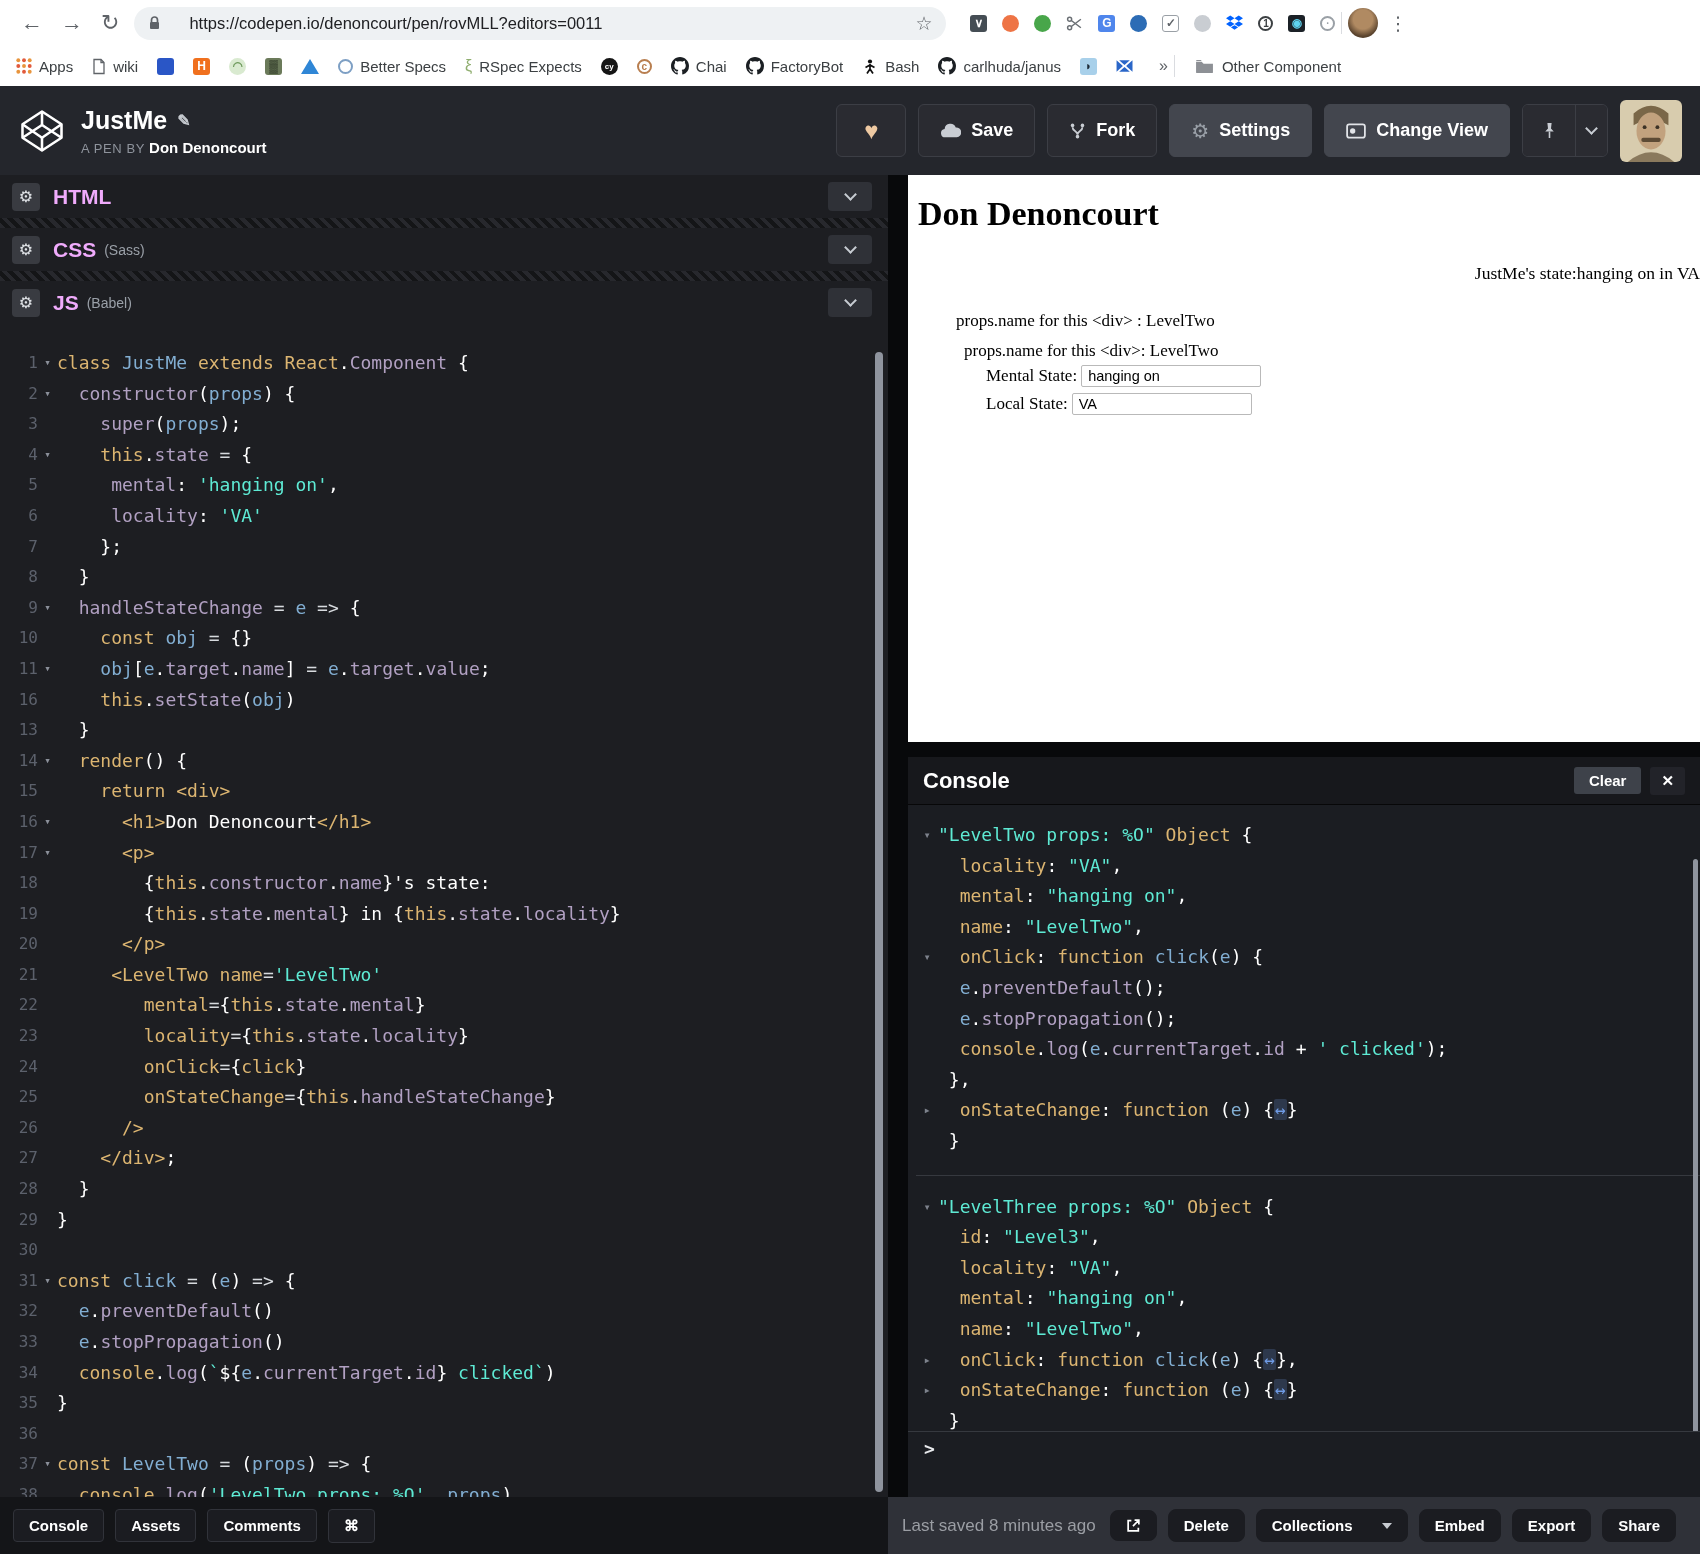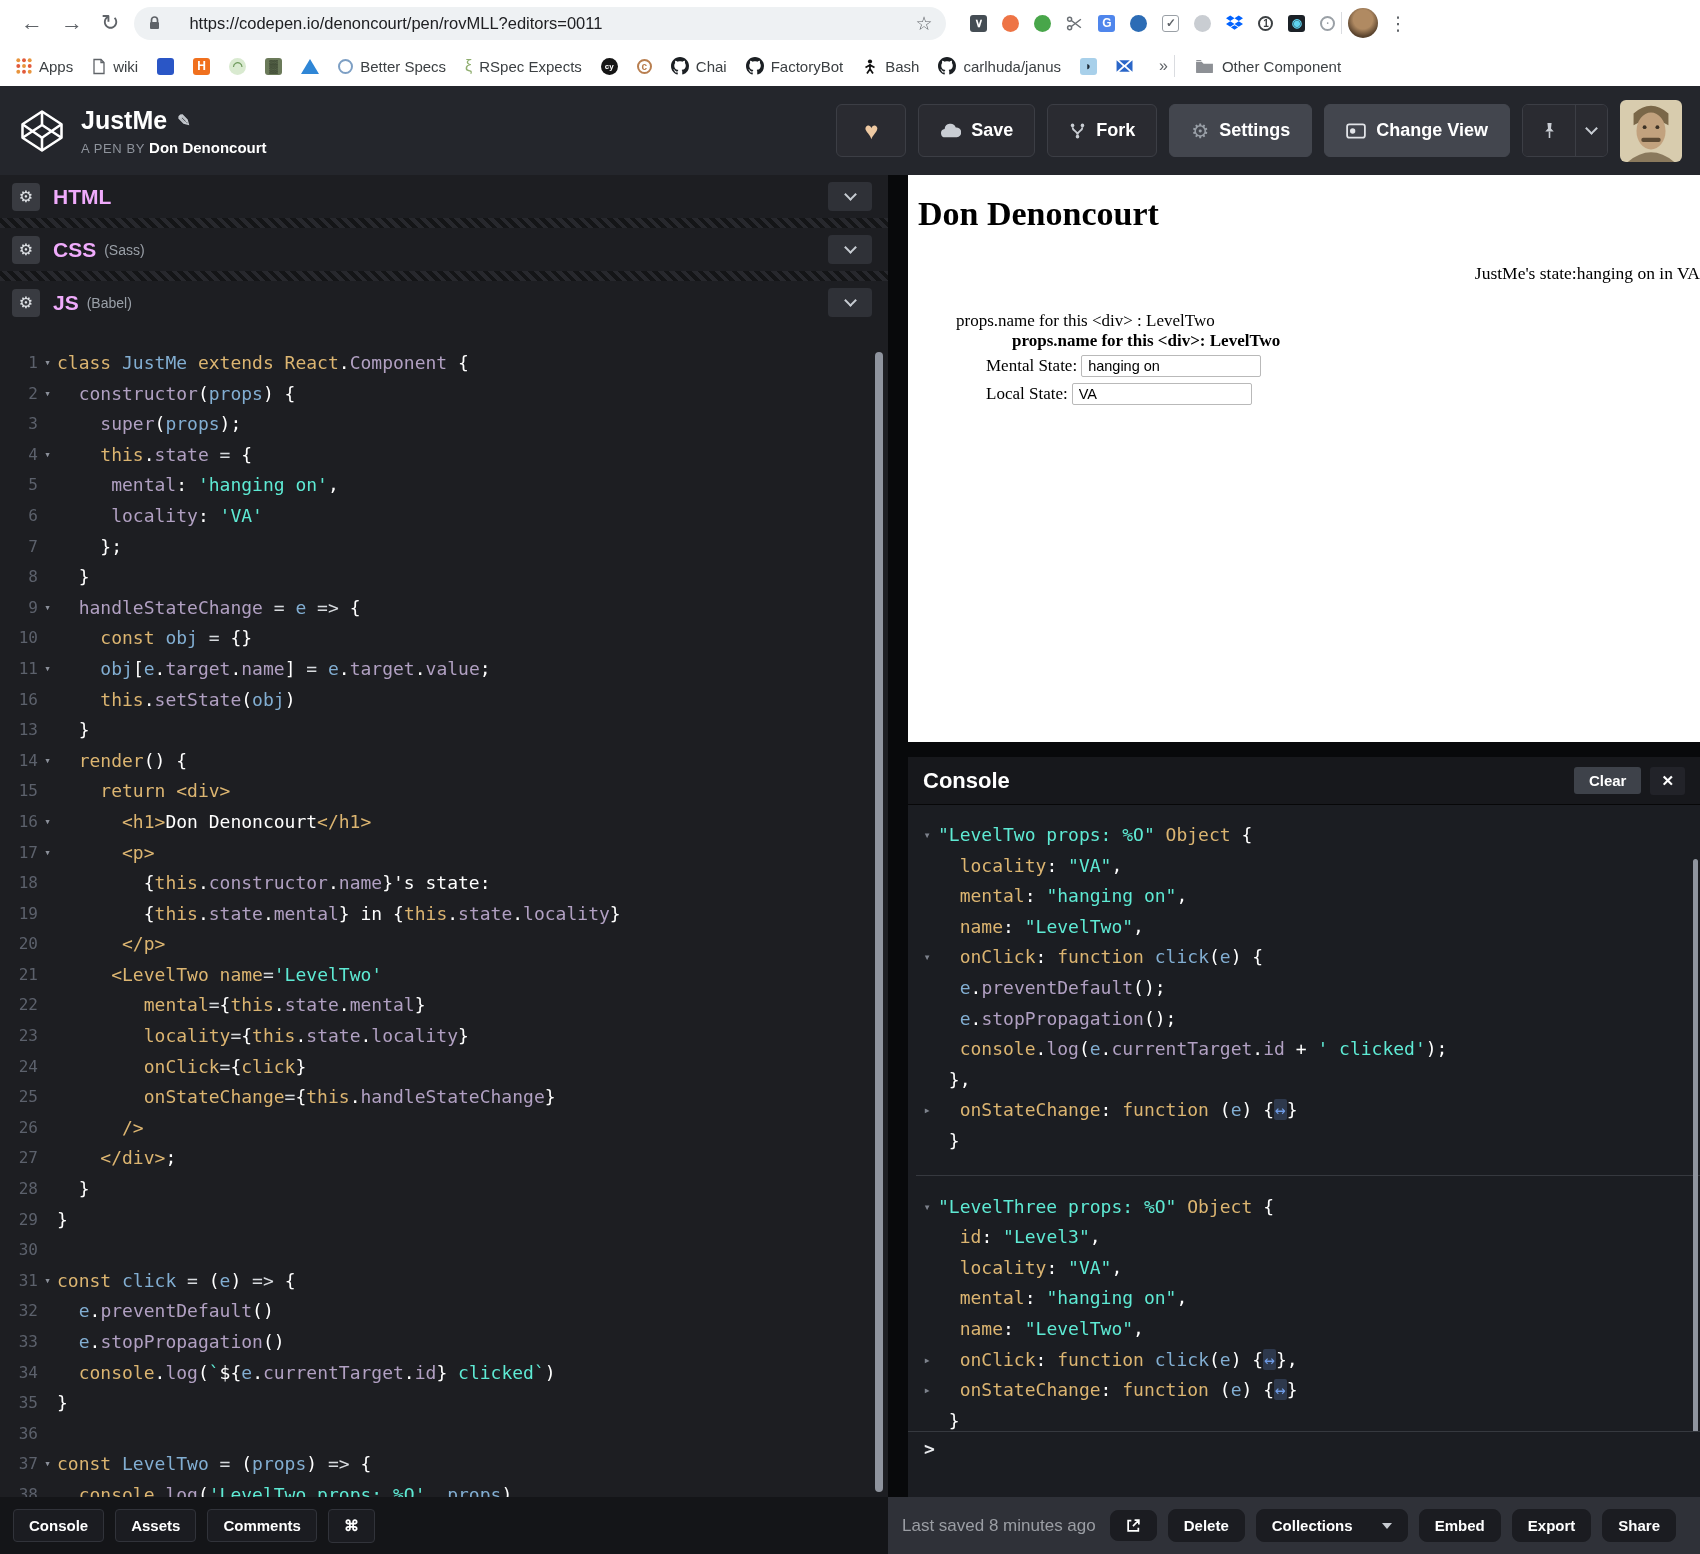--- a/index.html
+++ b/index.html
@@ -83,21 +83,21 @@
   .tok-s { color:#5eead4; } .tok-w { color:#ffffff; } .tok-o { color:#d7dade; }
   .tok-t { color:#ffffff; }
   .tok-fn { color:#6f9be5; background:rgba(110,155,229,.22); border-radius:2px; padding:0 1px; }
 
   
   .preview { position:absolute; left:908px; top:175px; width:792px; height:567px; background:#fff;
              overflow:hidden; font-family:"Liberation Serif", serif; color:#000; }
   .pv-title { font-size:34px; font-weight:bold; margin:20px 0 0 10px; }
   .pv-state { font-size:17.5px; margin:30px 0 0 10px;text-align:right; }
   .pv-l2 { font-size:17px; margin:27px 0 0 0; padding-left:48px; line-height:19px; }
-  .pv-l3 { font-size:17px; padding-left:104px; line-height:19px; margin-top:1px;font-weight:bold; }
+  .pv-l3 { font-size:17px; padding-left:56px; line-height:19px; margin-top:11px; }
   .pv-row { display:flex; align-items:center; padding-left:78px; margin-top:3px; height:25px; }
   .pv-row label { font-size:17px; }
   .pv-row input { width:180px; height:22px; border:1px solid #b9b9b9; border-radius:2px; margin-left:4px;
                   font-family:"Liberation Sans",sans-serif; font-size:14.5px; padding:1px 6px; color:#000; }
 
   
   .console-panel { position:absolute; left:908px; top:757px; width:792px; height:740px; background:#1b1d22; }
   .console-head { height:48px; background:#17181c; display:flex; align-items:center; padding:0 15px;
                   border-bottom:1px solid #070708; }
   .console-title { color:#fff; font-size:22px; font-weight:bold; }

